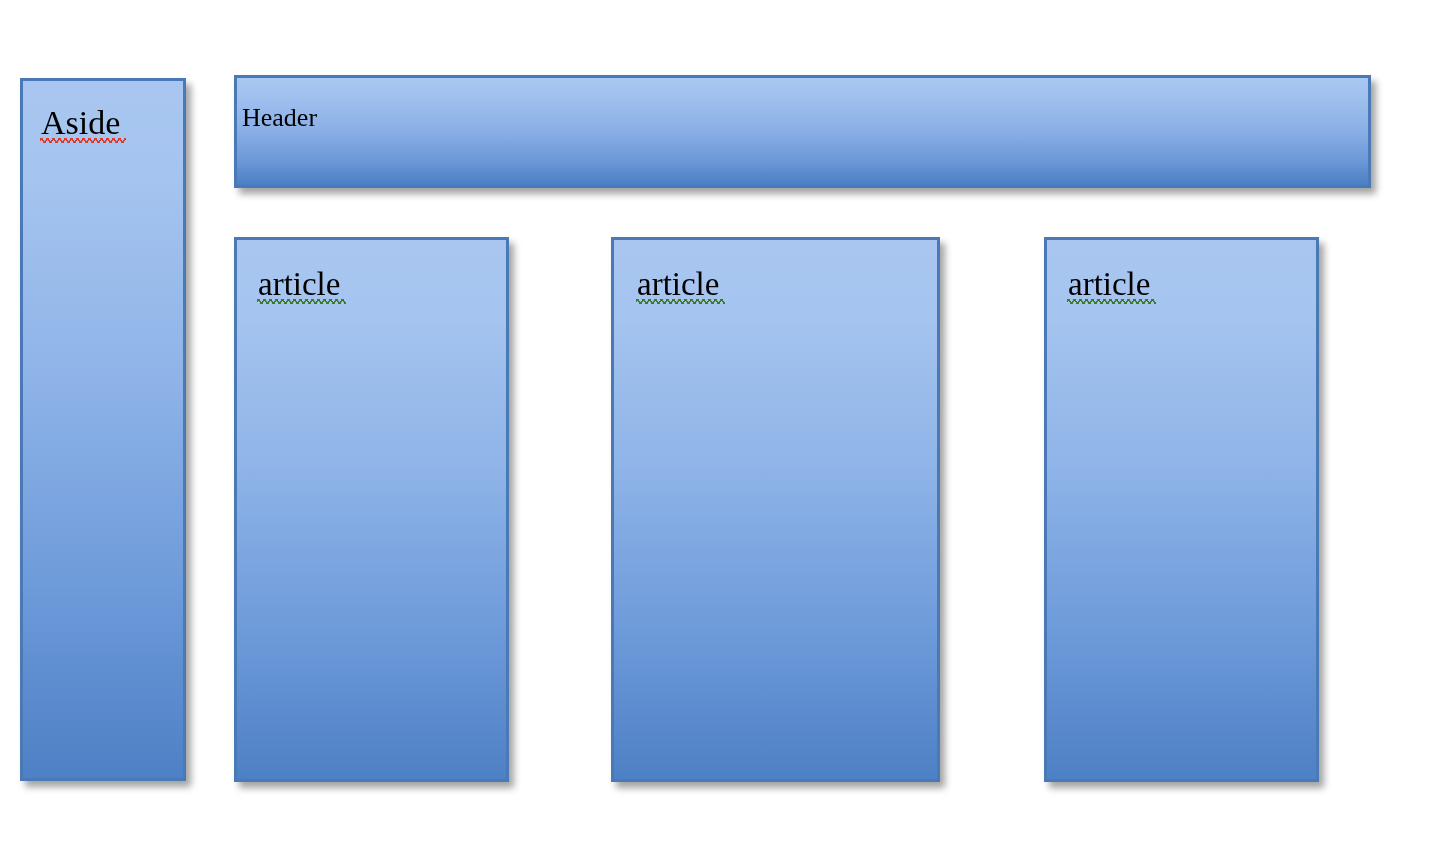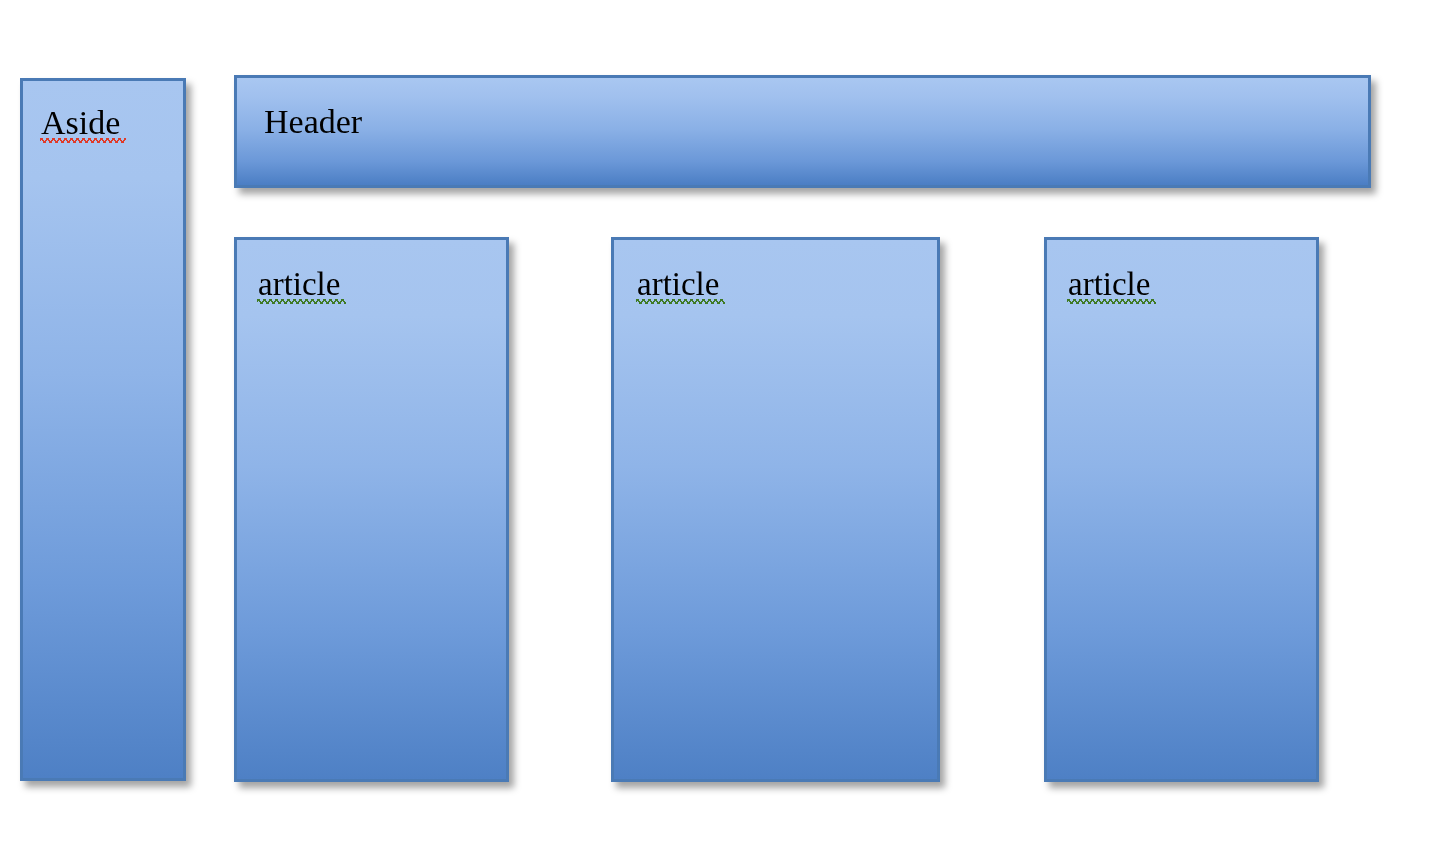--- a/index.html
+++ b/index.html
@@ -90,21 +90,21 @@
   .label-text.squiggle-green::after {
     background-image:
       linear-gradient(45deg, transparent 40%, #3f7a24 40%, #3f7a24 60%, transparent 60%),
       linear-gradient(-45deg, transparent 40%, #3f7a24 40%, #3f7a24 60%, transparent 60%);
     background-size: 6px 5px;
     background-repeat: repeat-x;
     background-position: 0 0, 3px 0;
   }
 
   #aside-label   { left: 41px;   top: 106px; font-size: 34px; }
-  #header-label  { left: 264px;  top: 105px; font-size: 34px; }
+  #header-label  { left: 242px;  top: 105px; font-size: 26px; }
   #article-label-0 { left: 258px;  top: 268px; font-size: 33px; }
   #article-label-1 { left: 637px;  top: 268px; font-size: 33px; }
   #article-label-2 { left: 1068px; top: 268px; font-size: 33px; }
 </style>
 </head>
 <body>
 
 <div id="canvas">
 
   <div class="shape" id="aside-shape"></div>

